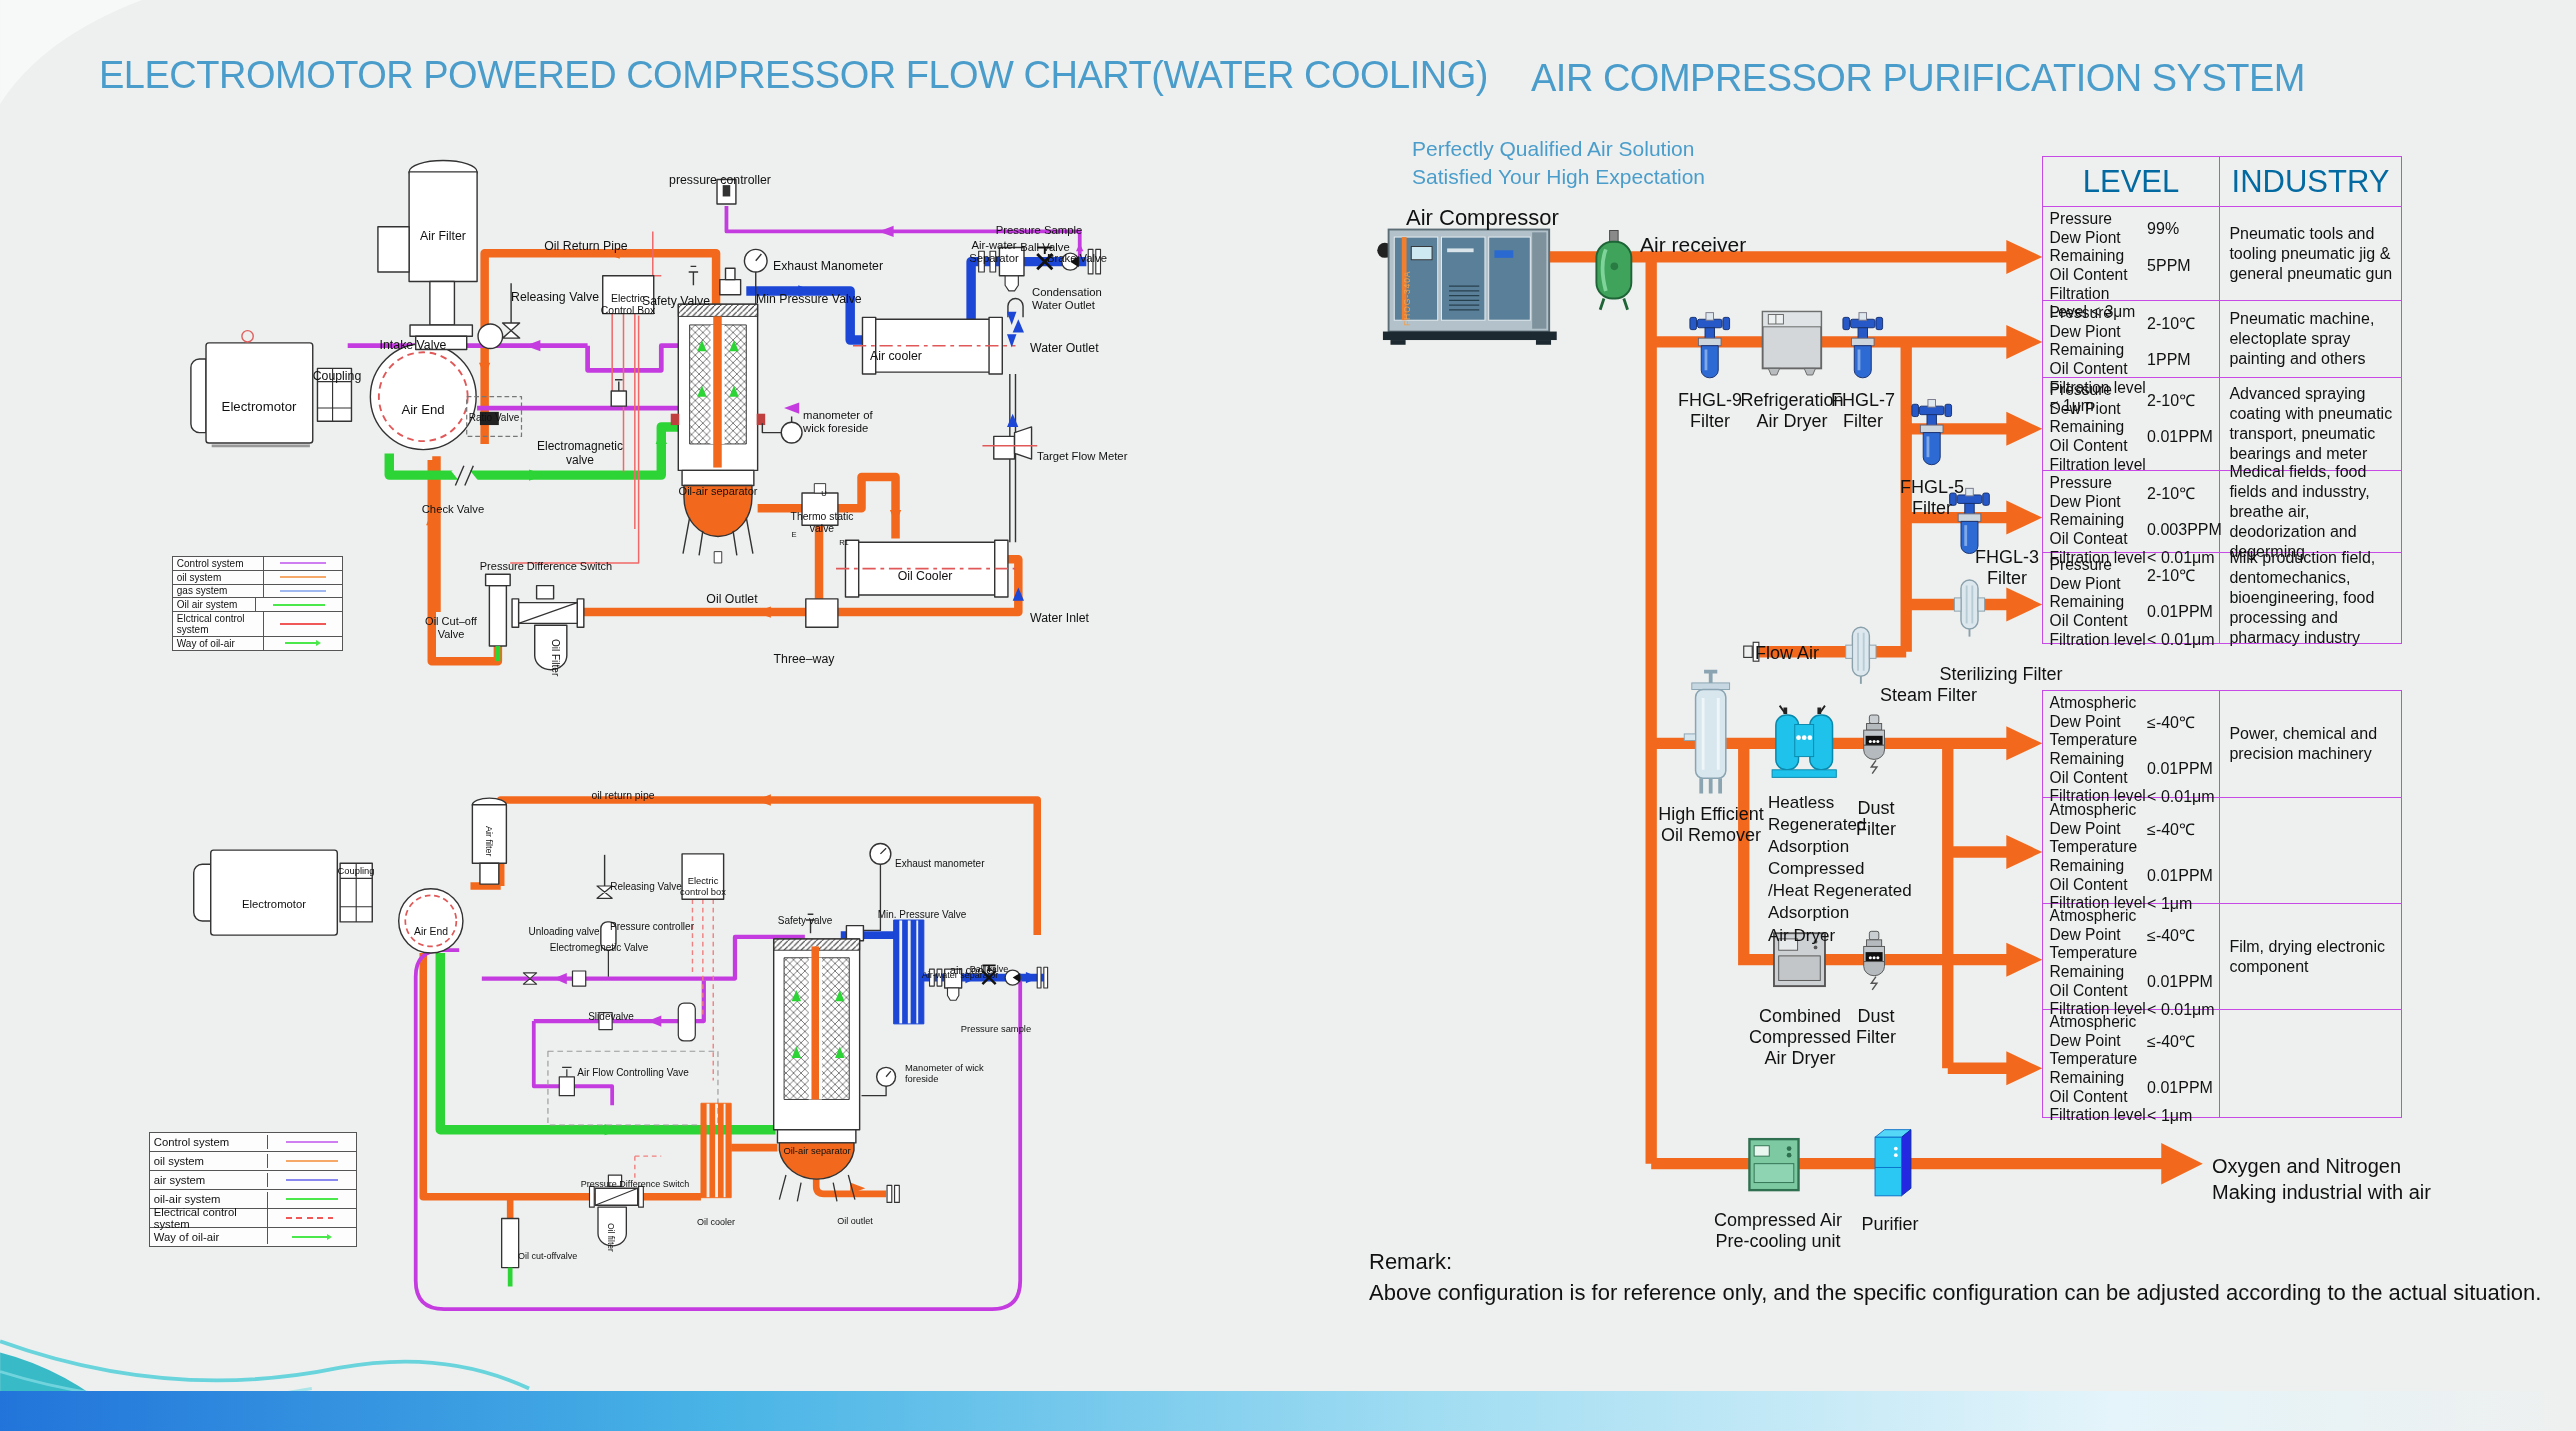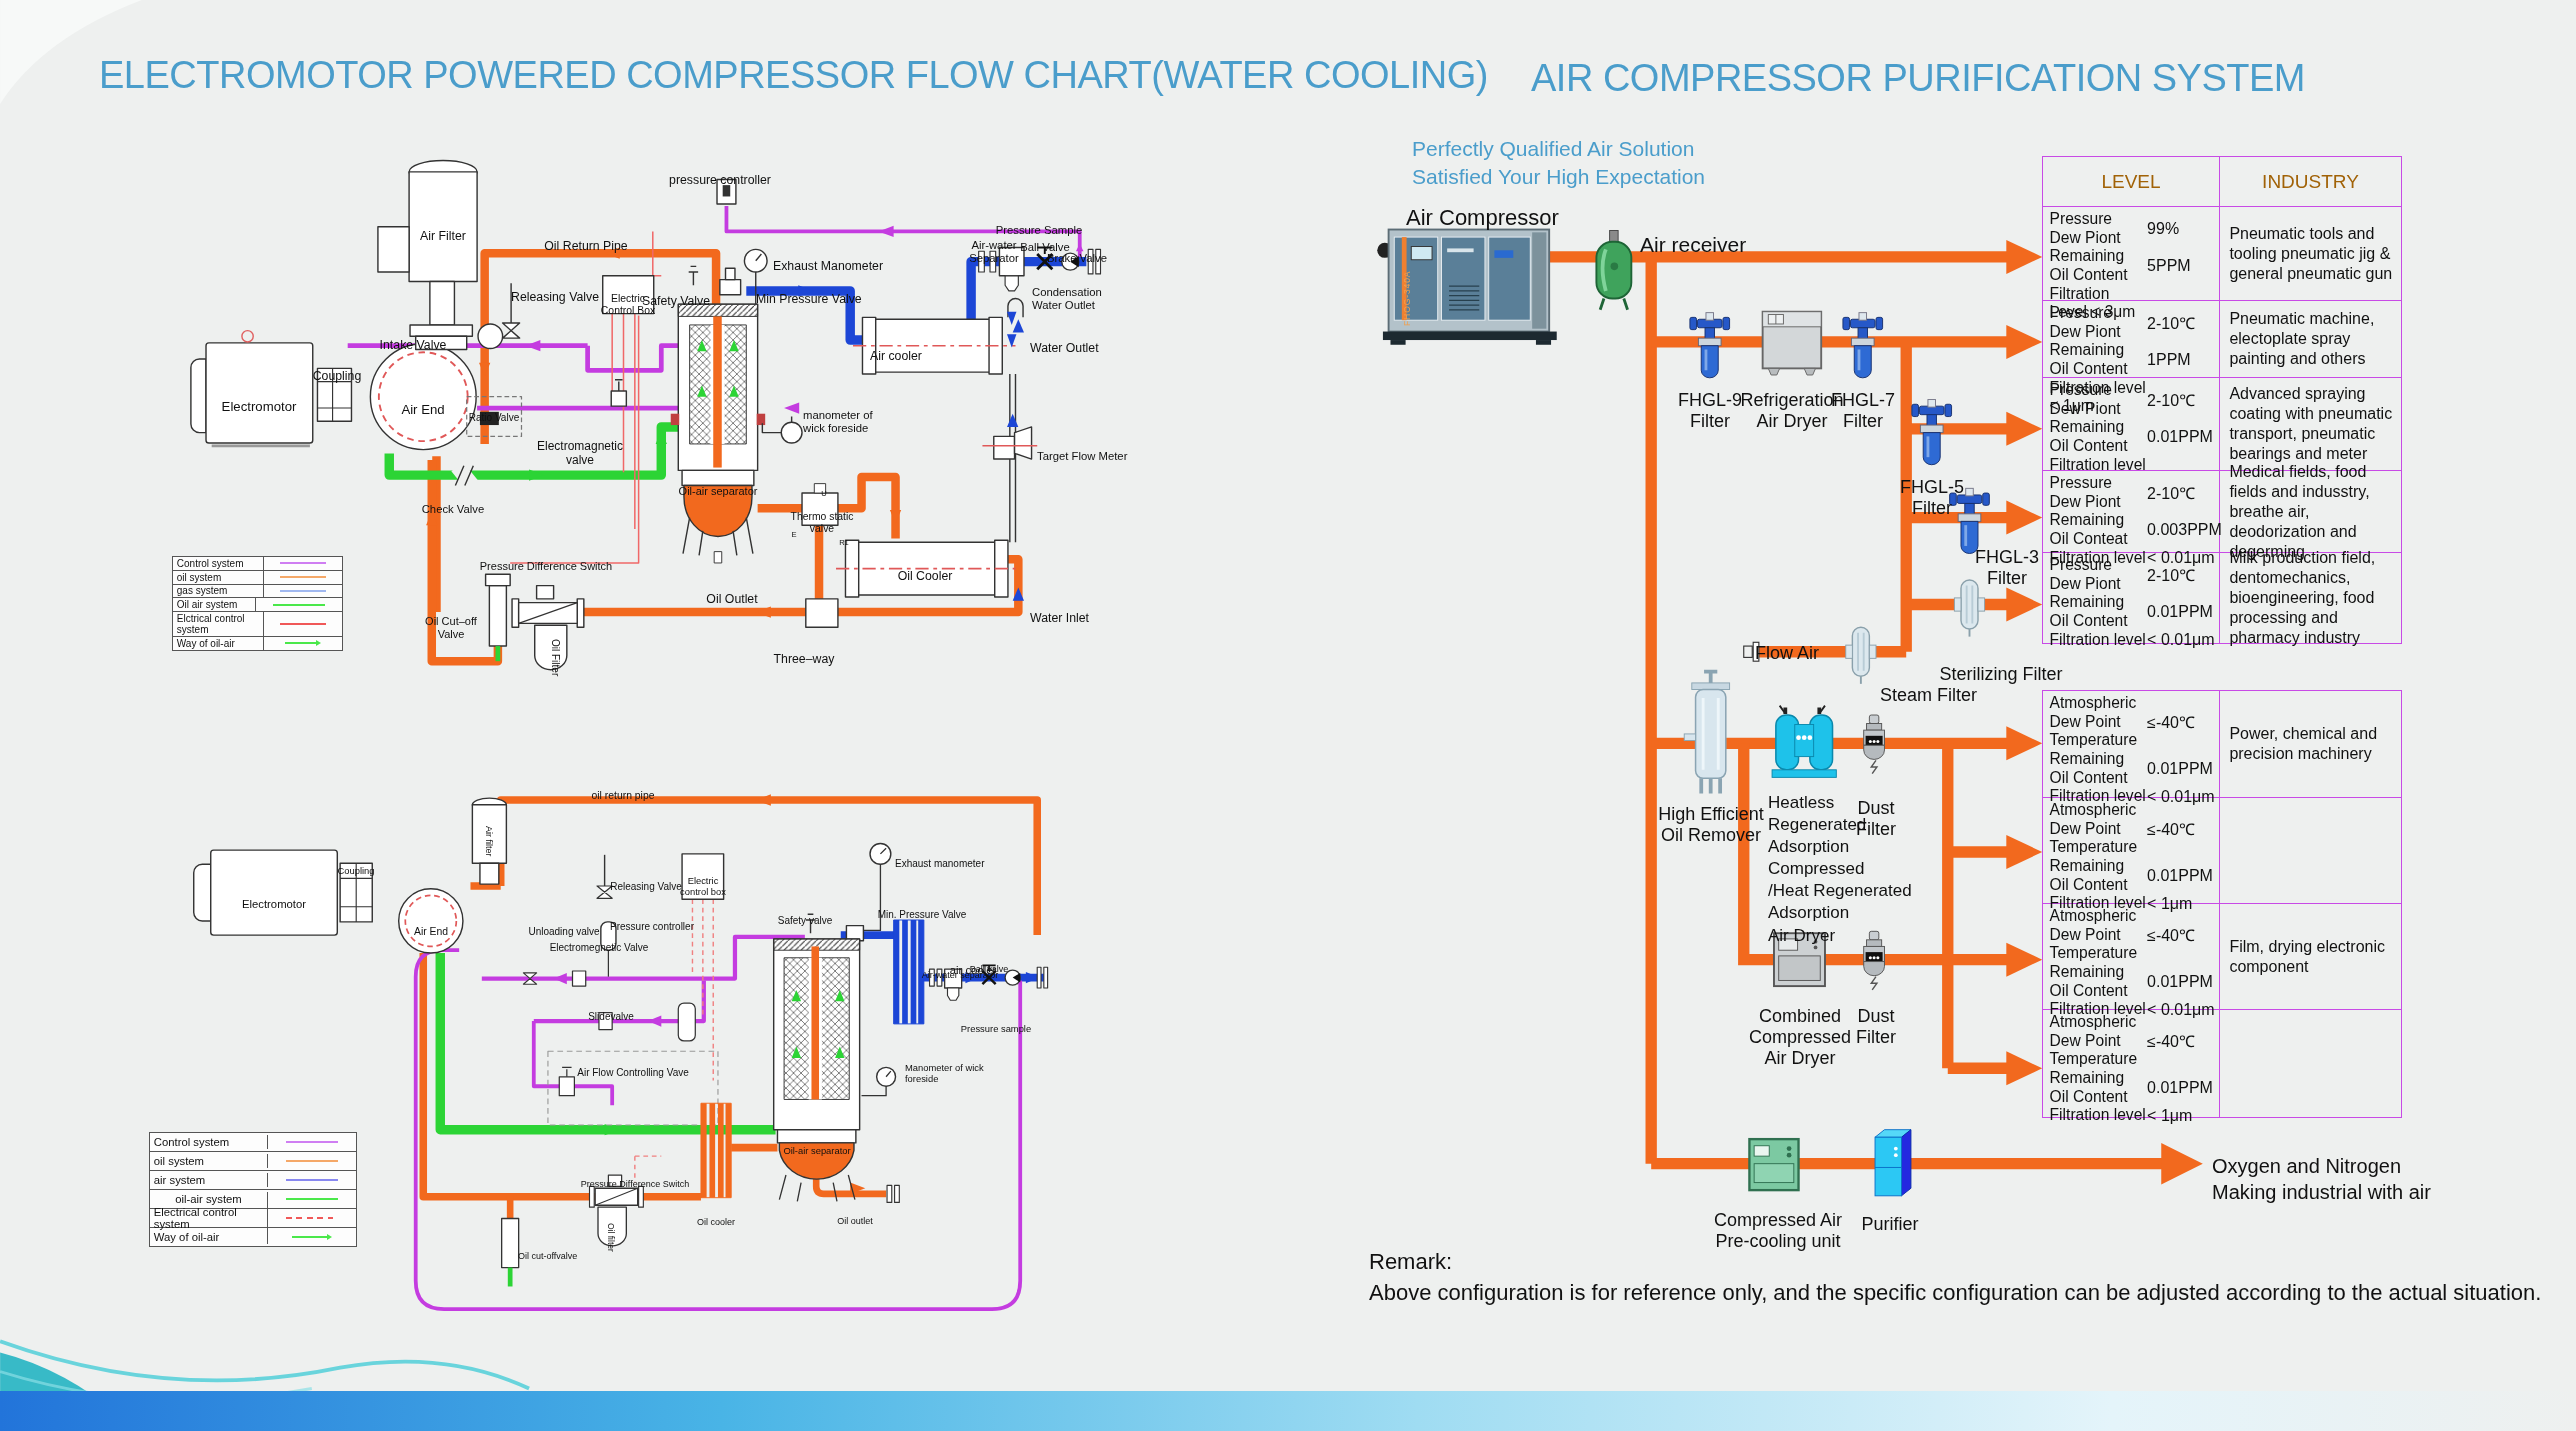--- a/index.html
+++ b/index.html
@@ -24,21 +24,21 @@
   .lg-swatch{flex:1;display:flex;align-items:center;justify-content:center;}
   .sw{display:inline-block;height:1.9px;width:60%;}
   .tri{display:inline-block;width:0;height:0;border:3.8px solid transparent;border-right-width:0;margin-left:-0.9px;}
 
   
   .ptable{position:absolute;left:2042px;top:156px;width:360px;}
   .tblock{position:absolute;left:0;width:360px;border:1.9px solid #c84ae6;box-sizing:border-box;background:transparent;}
   .bA{top:0;}
   .bB{top:534px;}
   .thead{display:flex;height:49px;}
-  .th{display:flex;align-items:center;justify-content:center;font-size:19px;color:#a16207;}
+  .th{display:flex;align-items:center;justify-content:center;font-size:31px;color:#0369a1;}
   .th1{width:177px;border-right:1.9px solid #c84ae6;box-sizing:border-box;}
   .th2{flex:1;}
   .trow{display:flex;border-top:1.9px solid #c84ae6;box-sizing:border-box;}
   .bB .trow:first-of-type{border-top:none;}
   .tlevel{width:177px;border-right:1.9px solid #c84ae6;display:flex;flex-direction:column;
           justify-content:space-evenly;padding:2.8px 1.9px 2.8px 6.6px;box-sizing:border-box;}
   .tind{flex:1;display:flex;align-items:center;padding:3.8px 3.8px 3.8px 9.4px;box-sizing:border-box;
         font-size:16px;line-height:1.25;}
   .pline{display:flex;align-items:center;}
   .plab{flex:1;font-size:15.6px;line-height:1.2;}
@@ -619,21 +619,21 @@
         <div class="lg-swatch">
           <i class="sw" style="background:#f5a868;"></i>
         </div>
       </div>
   <div class="lg-row" style="height:18px;">
         <div class="lg-label" style="width:118px;">air system</div>
         <div class="lg-swatch">
           <i class="sw" style="background:#8888f0;"></i>
         </div>
       </div>
-  <div class="lg-row" style="height:18px;text-align:center;">
+  <div class="lg-row" style="height:18px;">
         <div class="lg-label" style="width:118px;">oil-air system</div>
         <div class="lg-swatch">
           <i class="sw" style="background:#4ae84a;"></i>
         </div>
       </div>
   <div class="lg-row" style="height:18px;">
         <div class="lg-label" style="width:118px;">Electrical control system</div>
         <div class="lg-swatch">
           <i class="sw" style="background:repeating-linear-gradient(90deg,#f05858 0 5.7px,transparent 5.7px 10.4px);"></i>
         </div>

